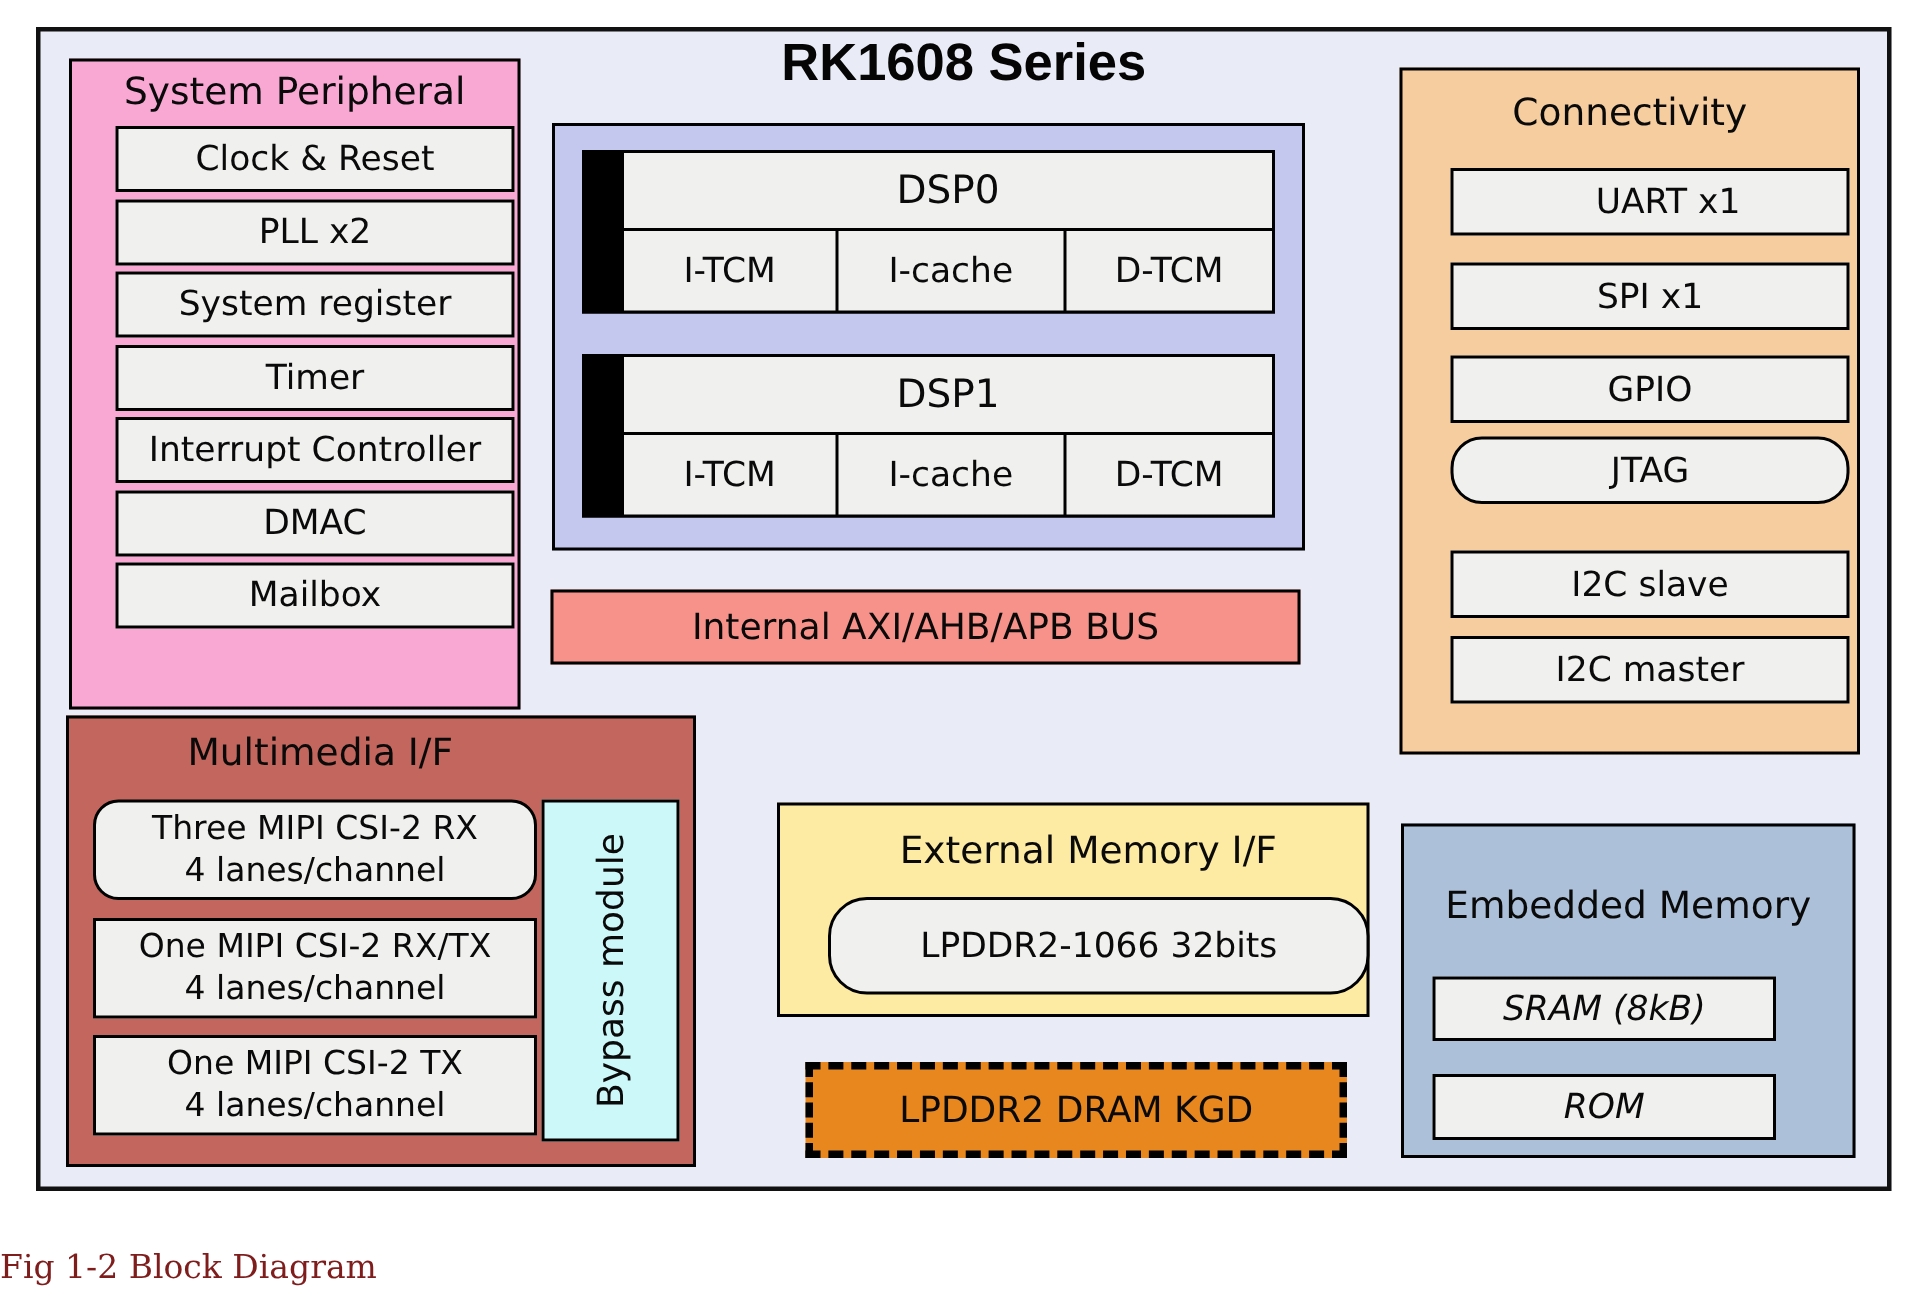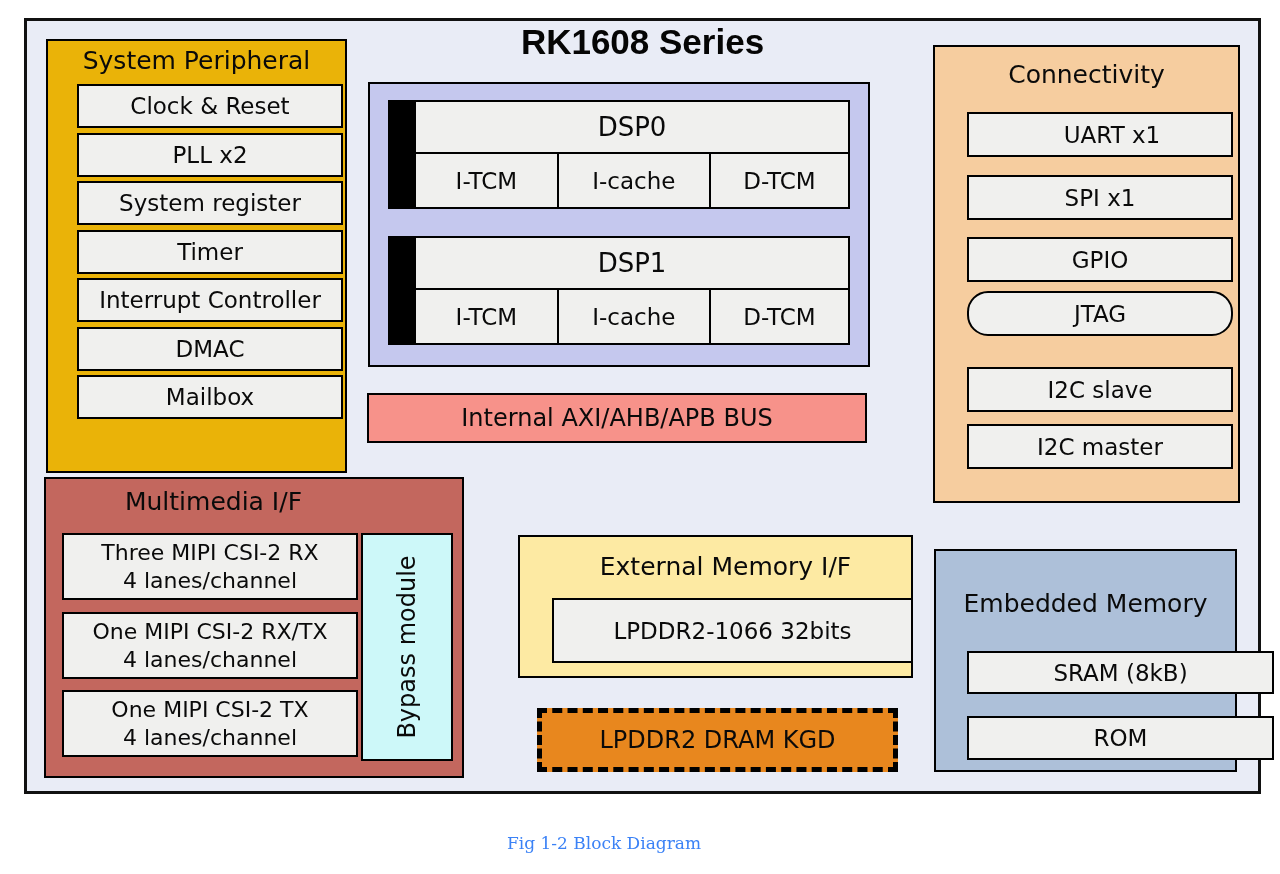--- a/index.html
+++ b/index.html
@@ -20,21 +20,21 @@
   }
   .section { position: absolute; border: 2px solid #000; }
   .section-hdr { position: absolute; left: 0; right: 0; text-align: center; font-size: 25px; white-space: nowrap; }
   .item {
     position: absolute; background: #f0f0ee; border: 2px solid #000;
     display: flex; align-items: center; justify-content: center;
     font-size: 23px; white-space: nowrap; margin-left: 15px;
   }
 
   
-  #sys-peripheral { left: 19px; top: 18px; width: 301px; height: 434px; background: #eab308; }
+  #sys-peripheral { left: 19px; top: 18px; width: 301px; height: 434px; background: #f9a8d4; }
   #sys-peripheral .section-hdr { top: 5px; }
   #sys-peripheral .item { left: 14px; width: 266px; height: 44px; }
   #sys-peripheral .item:nth-of-type(2) { top: 43px; }
   #sys-peripheral .item:nth-of-type(3) { top: 92px; }
   #sys-peripheral .item:nth-of-type(4) { top: 140px; }
   #sys-peripheral .item:nth-of-type(5) { top: 189px; }
   #sys-peripheral .item:nth-of-type(6) { top: 237px; }
   #sys-peripheral .item:nth-of-type(7) { top: 286px; }
   #sys-peripheral .item:nth-of-type(8) { top: 334px; }
   #sys-peripheral .item:nth-of-type(9) { top: 382px; }
@@ -75,55 +75,55 @@
 
   
   #multimedia { left: 17px; top: 456px; width: 420px; height: 301px; background: #c3675e; }
   #multimedia .section-hdr { top: 8px; right: auto; width: 335px; }
   .mm-item {
     position: absolute; left: 16px; width: 296px; height: 67px;
     background: #f0f0ee; border: 2px solid #000;
     display: flex; flex-direction: column; align-items: center; justify-content: center;
     font-size: 22px; line-height: 28px; white-space: nowrap;
   }
-  #multimedia .mm-item:nth-of-type(2) { top: 54px; }
+  #multimedia .mm-item:nth-of-type(2) { top: 54px; border-radius: 17px; }
   #multimedia .mm-item:nth-of-type(3) { top: 133px; }
   #multimedia .mm-item:nth-of-type(4) { top: 211px; }
   #bypass {
     position: absolute; left: 315px; top: 54px; width: 92px; height: 228px;
     background: #cdf8f9; border: 2px solid #000;
   }
   #bypass .vlabel {
     position: absolute; top: 50%; left: 50%;
     transform: translate(-50%,-50%) rotate(-90deg);
     font-size: 24px; white-space: nowrap;
   }
 
   
   #ext-memory { left: 491px; top: 514px; width: 395px; height: 143px; background: #fdeaa3; }
   #ext-memory .section-hdr { top: 15px; padding-left: 20px; }
-  #ext-memory .item { left: 17px; top: 61px; width: 361px; height: 65px; }
+  #ext-memory .item { left: 17px; top: 61px; width: 361px; height: 65px; border-radius: 26px; }
 
   
   #dram-kgd {
     left: 510px; top: 687px; width: 361px; height: 64px;
     background: #e8871e; border: 5px dashed #000;
     display: flex; align-items: center; justify-content: center; font-size: 24px;
   }
 
   
   #embedded-memory { left: 907px; top: 528px; width: 303px; height: 223px; background: #adc0d9; }
   #embedded-memory .section-hdr { top: 38px; }
-  #embedded-memory .item { left: 16px; width: 307px; }
+  #embedded-memory .item { left: 4px; width: 229px; font-style: italic; }
   #embedded-memory .item:nth-of-type(2) { top: 100px; height: 43px; }
   #embedded-memory .item:nth-of-type(3) { top: 165px; height: 44px; }
 
   .caption {
-    position: absolute; left: 0; top: 833px; width: 1208px; text-align: center;
-    font-family: "DejaVu Serif", serif; font-size: 17px; color: #3b82f6;
+    position: absolute; left: 0; top: 833px; width: 1208px; 
+    font-family: "DejaVu Serif", serif; font-size: 22px; color: #7f1d1d;
   }
 </style>
 </head>
 <body>
 
 <div class="page">
   <div class="outer">
 
     <div class="title">RK1608 Series</div>
 

